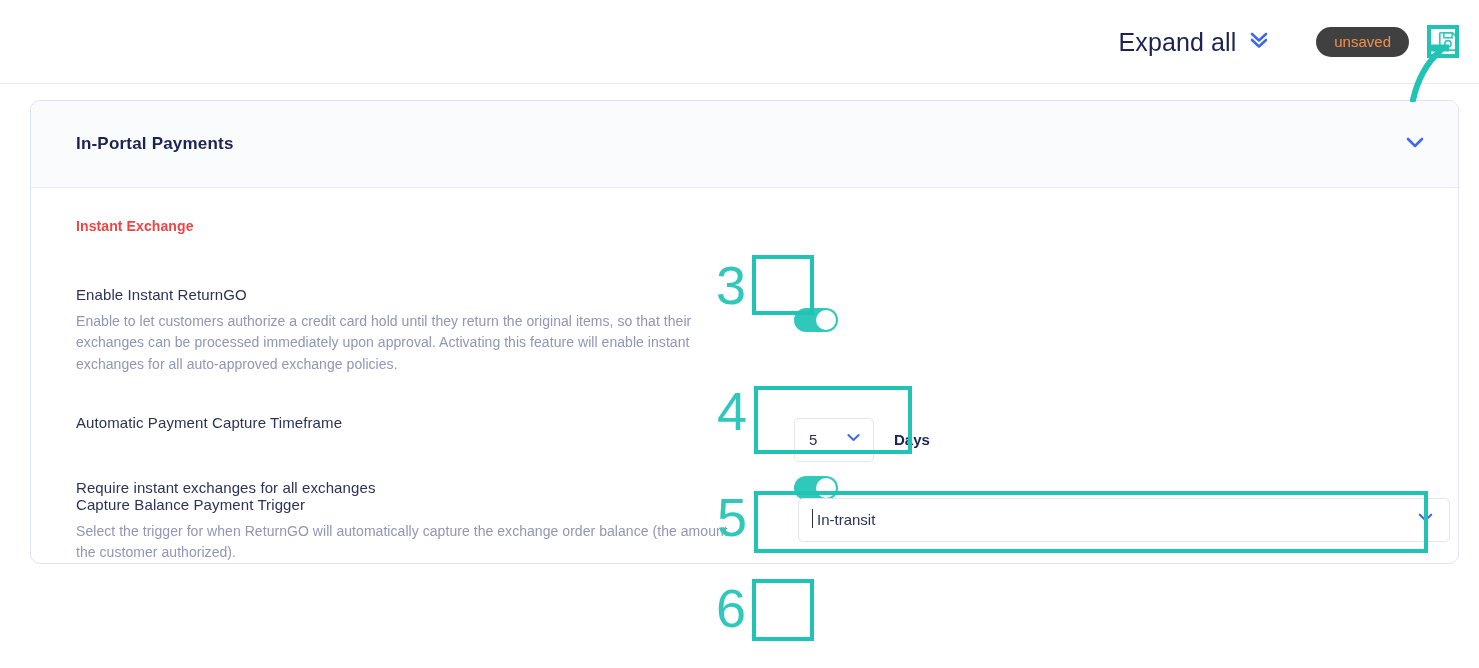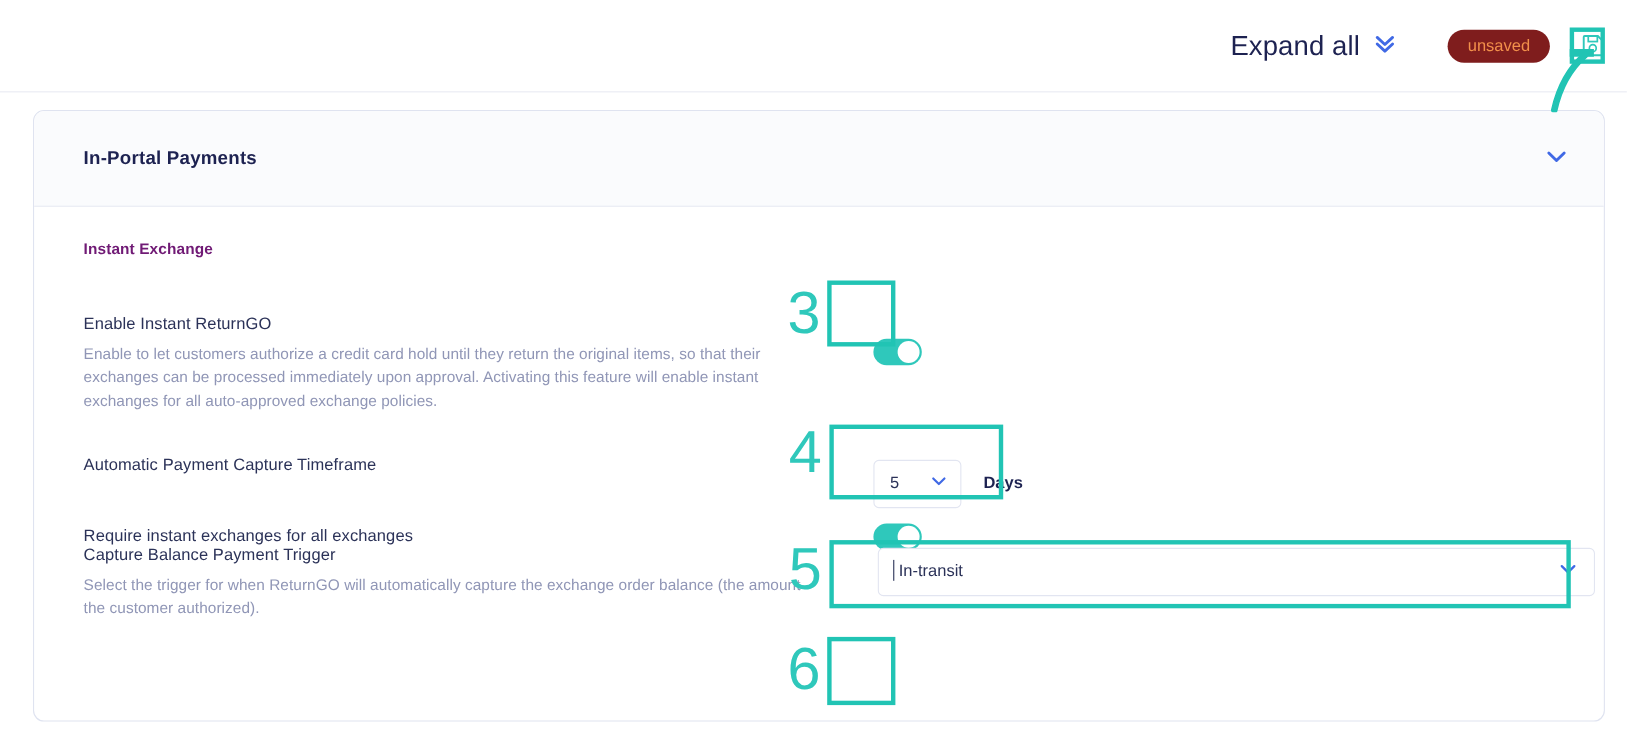--- a/index.html
+++ b/index.html
@@ -42,21 +42,21 @@
     margin-right: 46px;
   }
   .expand-all-label {
     font-size: 25px;
     color: #1d2251;
     letter-spacing: .1px;
   }
   .dbl-chev { display: block; }
 
   .unsaved-badge {
-    background: #7f1d1d;
+    background: #404040;
     color: #f2904b;
     font-size: 15px;
     padding: 7px 18px 8px;
     border-radius: 16px;
     line-height: 1;
     margin-right: 24px;
   }
 
   .save-btn {
     width: 30px; height: 30px;
@@ -67,21 +67,21 @@
     border: none;
     cursor: pointer;
     padding: 0;
   }
 
   
   .card {
     position: absolute;
     left: 30px; top: 100px;
     width: 1429px;
-    height: 556px;
+    height: 464px;
     background: #ffffff;
     border: 1px solid #dfe3f0;
     border-radius: 10px;
     overflow: hidden;
   }
   .card-header {
     height: 87px;
     background: #fafbfd;
     border-bottom: 1px solid #e8eaf3;
     display: flex;
@@ -98,21 +98,21 @@
   .card-chevron { cursor: pointer; display: block; }
 
   .card-body {
     padding: 30px 45px 0 45px;
     position: relative;
   }
 
   .section-title {
     font-size: 14px;
     font-weight: bold;
-    color: #701a75;
+    color: #ef4444;
     margin: 0 0 52px 0;
     letter-spacing: .1px;
   }
 
   .setting-row {
     position: relative;
     display: flex;
     align-items: flex-start;
   }
   .setting-text { width: 660px; }

